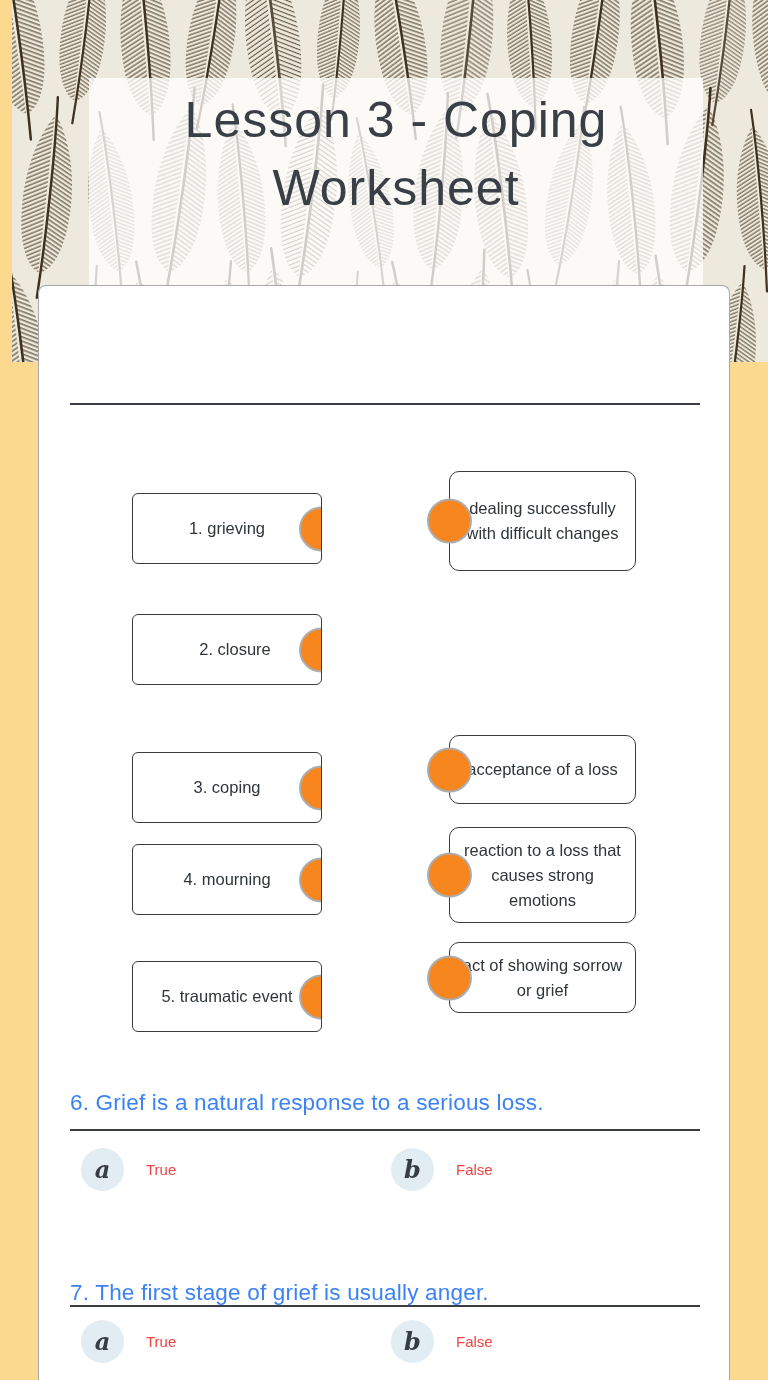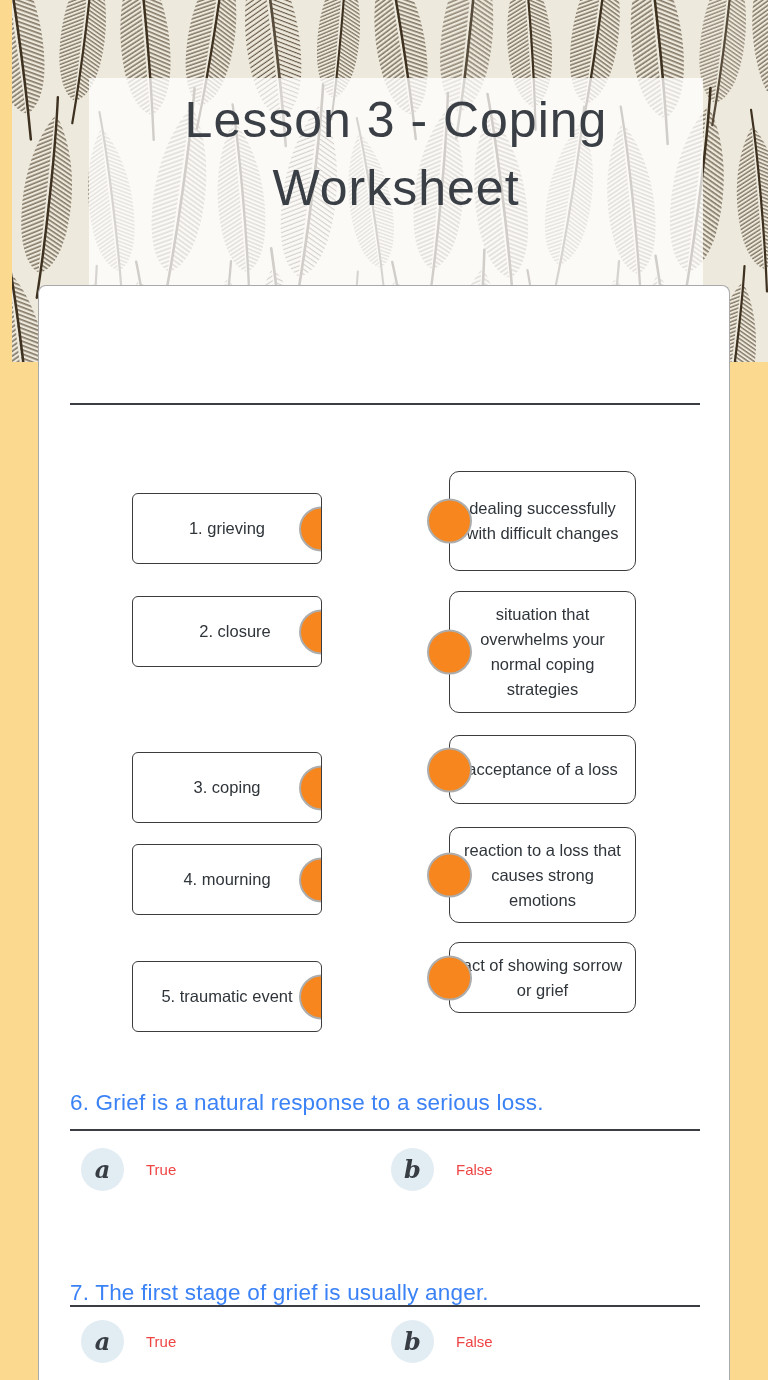--- a/index.html
+++ b/index.html
@@ -138,43 +138,39 @@
 
   <div class="card">
 
     <div class="rule" style="top:117px;"></div>
 
 
     <div class="term-box" style="top:187px;">
       <span>1. grieving</span>
       <span class="dot dot-r"></span>
     </div>
-    <div class="term-box" style="top:290px;padding-left:16px;">
+    <div class="term-box" style="top:308px;padding-left:16px;">
       <span>2. closure</span>
       <span class="dot dot-r"></span>
     </div>
     <div class="term-box" style="top:446px;">
       <span>3. coping</span>
       <span class="dot dot-r"></span>
     </div>
     <div class="term-box" style="top:538px;">
       <span>4. mourning</span>
       <span class="dot dot-r"></span>
     </div>
     <div class="term-box" style="top:655px;">
       <span>5. traumatic event</span>
       <span class="dot dot-r"></span>
     </div>
 
     <div class="def-box" style="top:185px;height:100px;">
       <span>dealing successfully with difficult changes</span>
-      <span class="dot dot-l"></span>
-    </div>
-    <div class="def-box" style="top:305px;height:122px;">
-      <span>situation that overwhelms your normal coping strategies</span>
       <span class="dot dot-l"></span>
     </div>
     <div class="def-box" style="top:449px;height:69px;">
       <span>acceptance of a loss</span>
       <span class="dot dot-l"></span>
     </div>
     <div class="def-box" style="top:541px;height:96px;">
       <span>reaction to a loss that causes strong emotions</span>
       <span class="dot dot-l"></span>
     </div>

